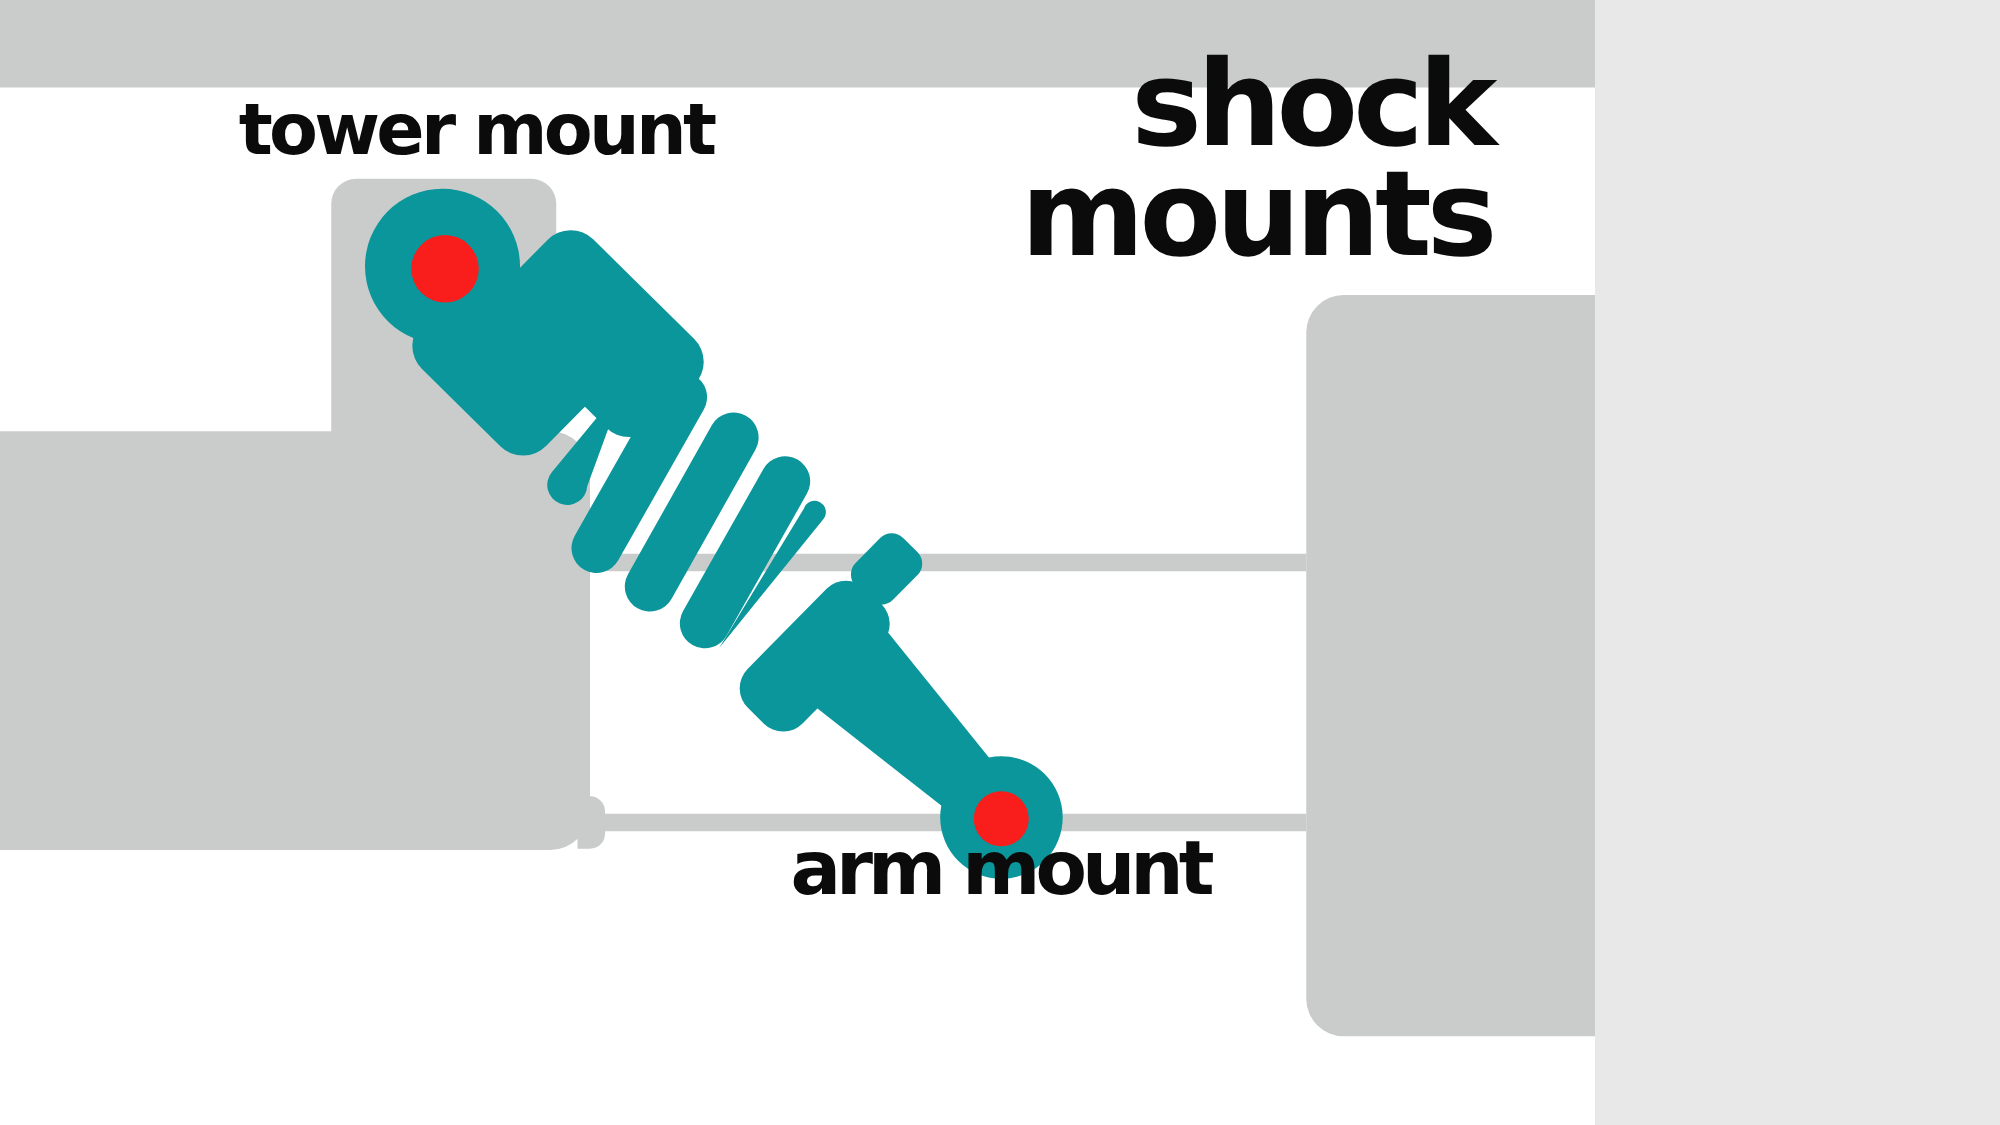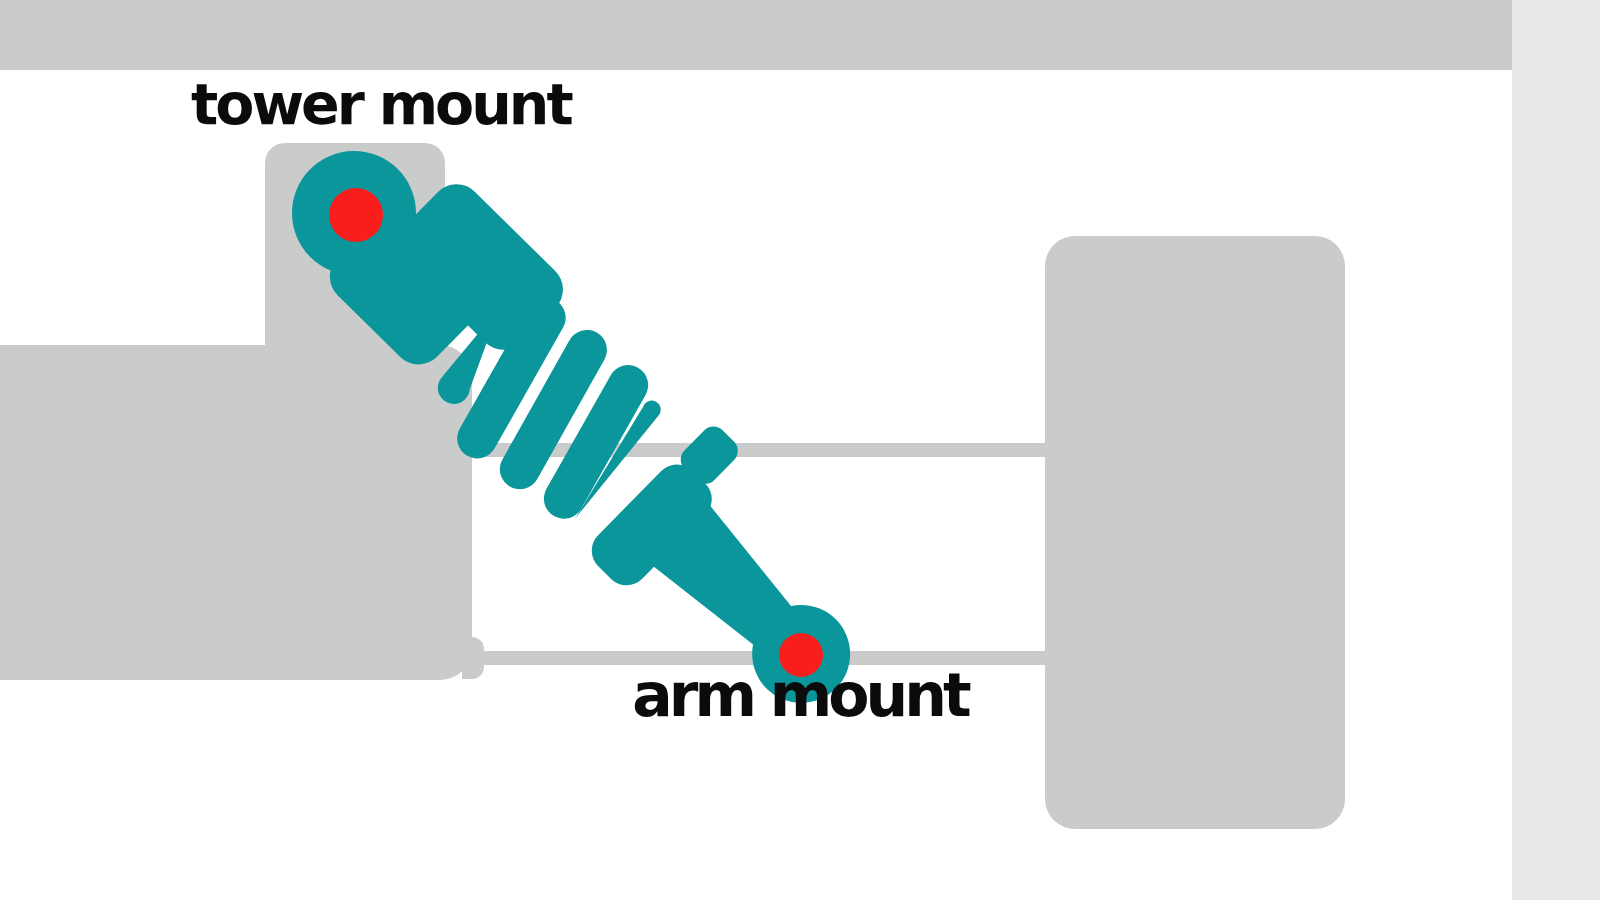--- a/index.html
+++ b/index.html
@@ -1,18 +1,18 @@
 <!DOCTYPE html>
 <html style="--teal: #0A969A; --red: #F91E1B; --gray: #C9CCCA; --ink: #0B0B0B; --bg: #FFFFFF;"><head>
 <meta charset="utf-8">
 <style>
   html,body{margin:0;padding:0;background:#e8e8e8;}
   #stage{
     position:relative;
-    width:1512px;height:900px;
+    width:1276px;height:900px;
     background:var(--bg,#fff);
     overflow:hidden;
     font-family:"DejaVu Sans","Liberation Sans",sans-serif;
     text-decoration:underline;
   }
   .gray{position:absolute;background:var(--gray,#C9CCCA);}
   #ground    {left:0;    top:830; width:1600px;height:70px;}
   #chassis   {left:-40px;top:345px;width:512px; height:335px;border-radius:32px;}
   #tower     {left:265px;top:143px;width:180px; height:230px;border-radius:20px 20px 0 0;}
   #boss      {left:462px;top:637px;width:22px;  height:42px; border-radius:0 12px 12px 0;}
@@ -62,14 +62,18 @@
       <path class="teal-fill" d="M456,-42 L588,-27 L588,27 L456,42 Z"></path>
       <circle class="teal-fill" cx="0" cy="0" r="62"></circle>
       <circle class="teal-fill" cx="628" cy="0" r="49"></circle>
     </g>
     <circle class="red-fill" cx="356" cy="215" r="27"></circle>
     <circle class="red-fill" cx="801" cy="655" r="22"></circle>
   </svg>
 
   <div class="label" id="tower-label">tower mount</div>
   <div class="label" id="arm-label">arm mount</div>
+  <div id="page-title">
+    <div>shock</div>
+    <div>mounts</div>
+  </div>
 
 </div>
 
 </body></html>

